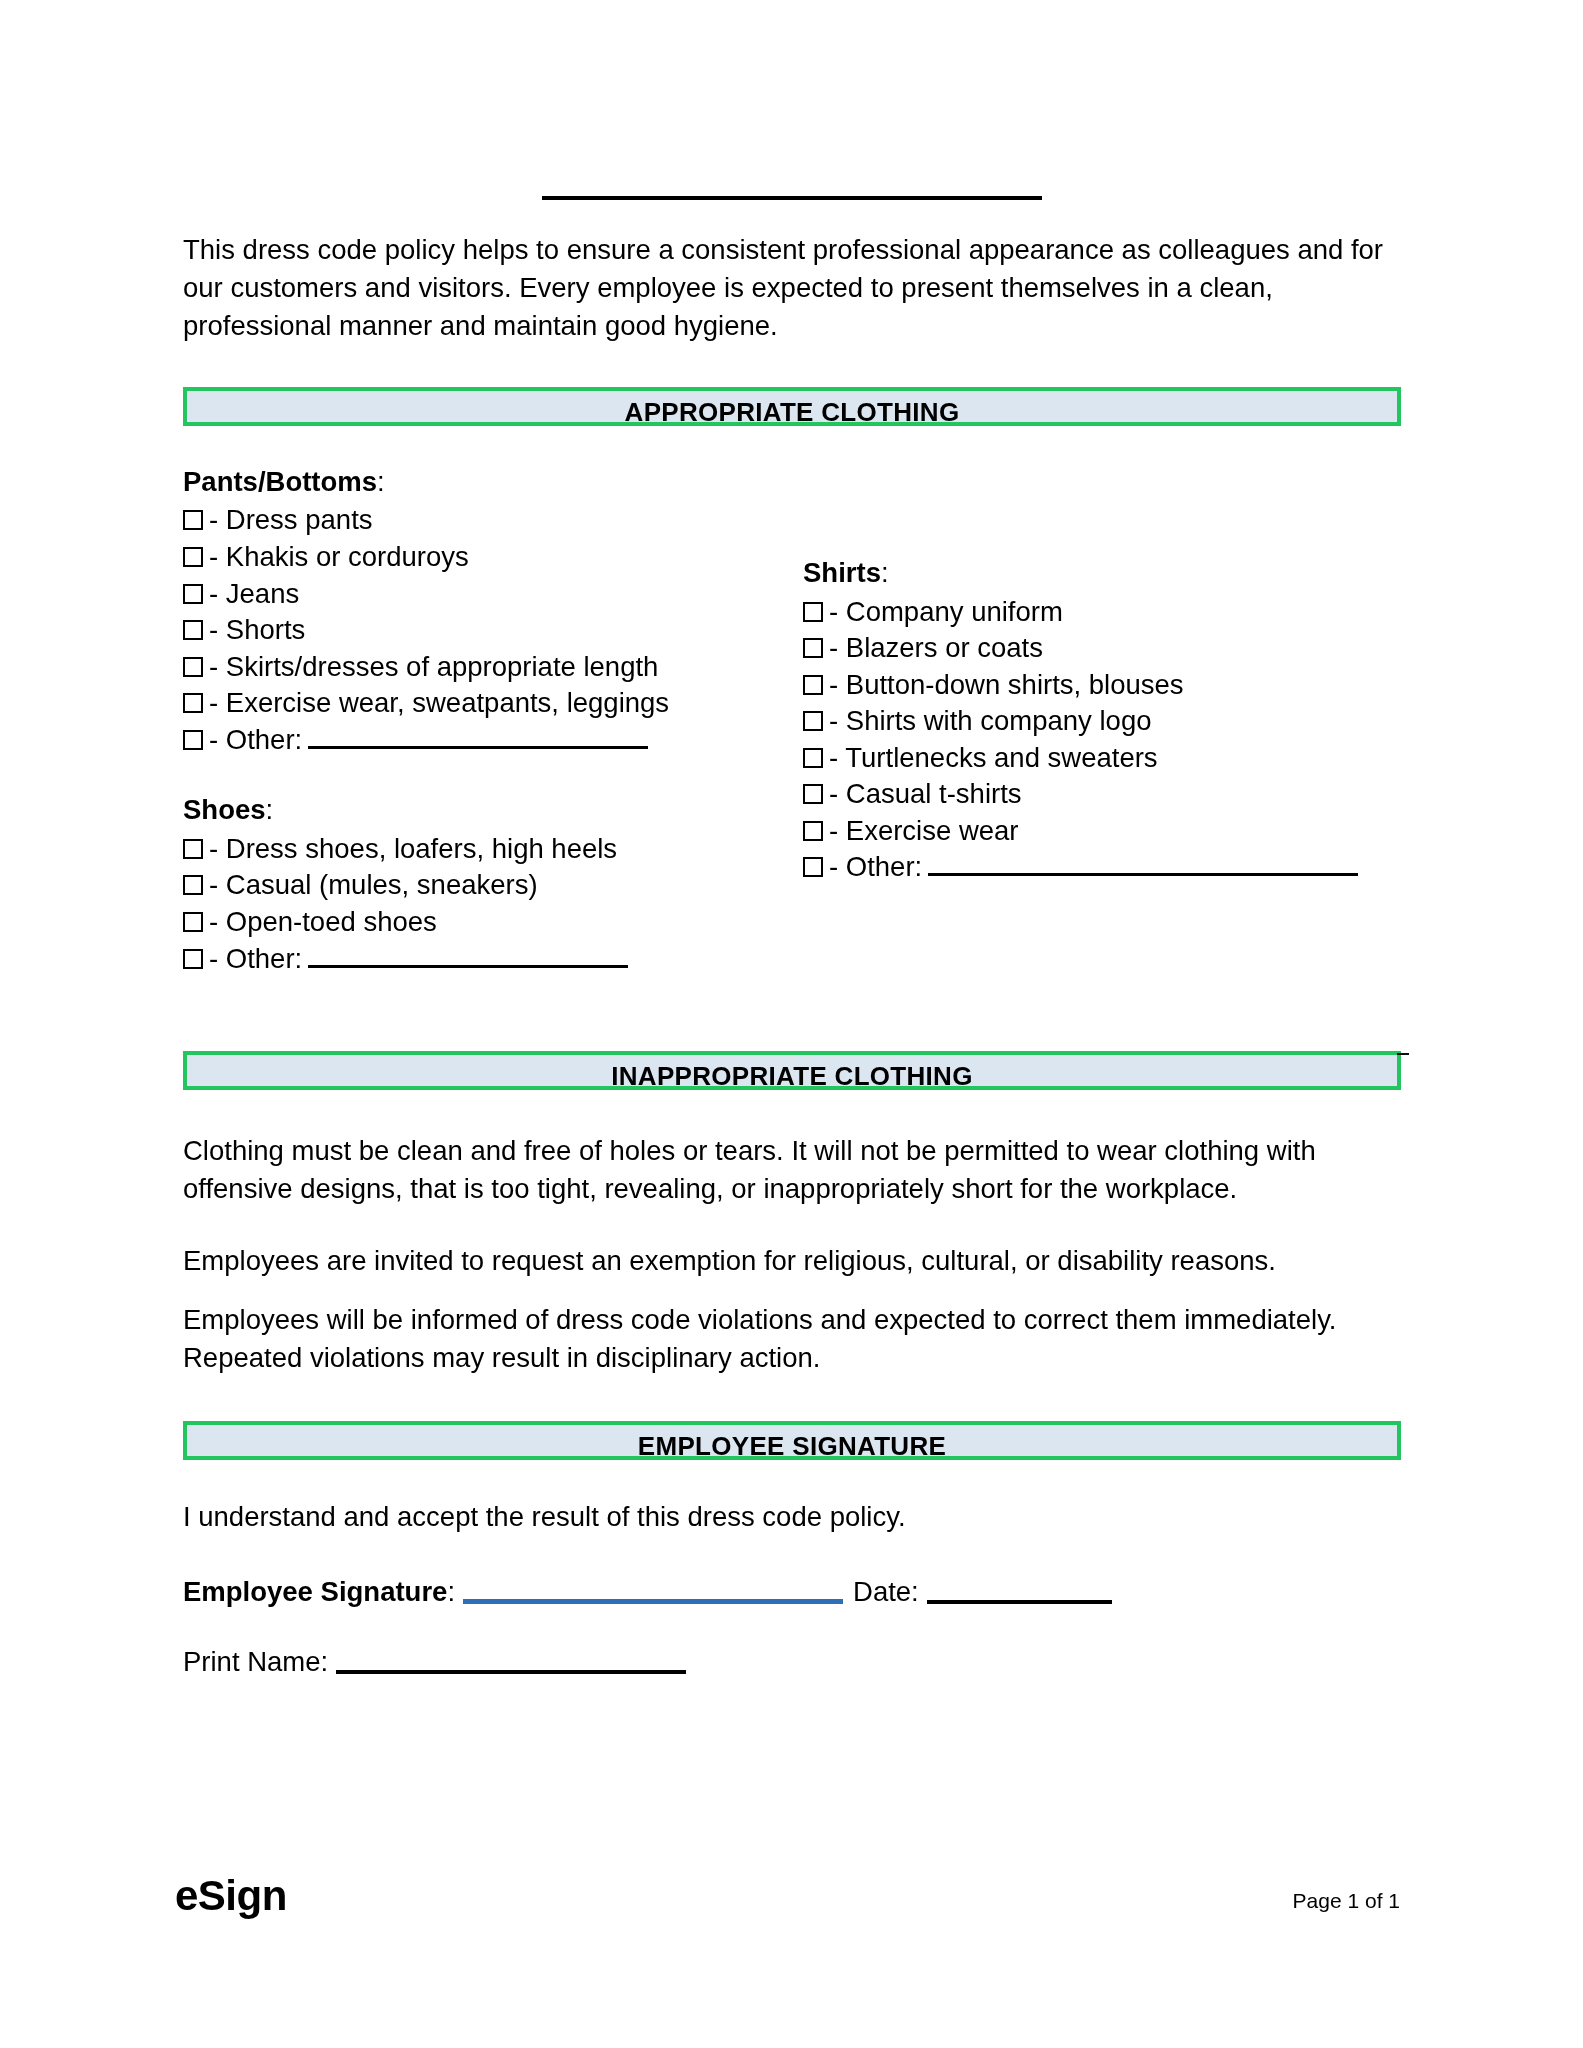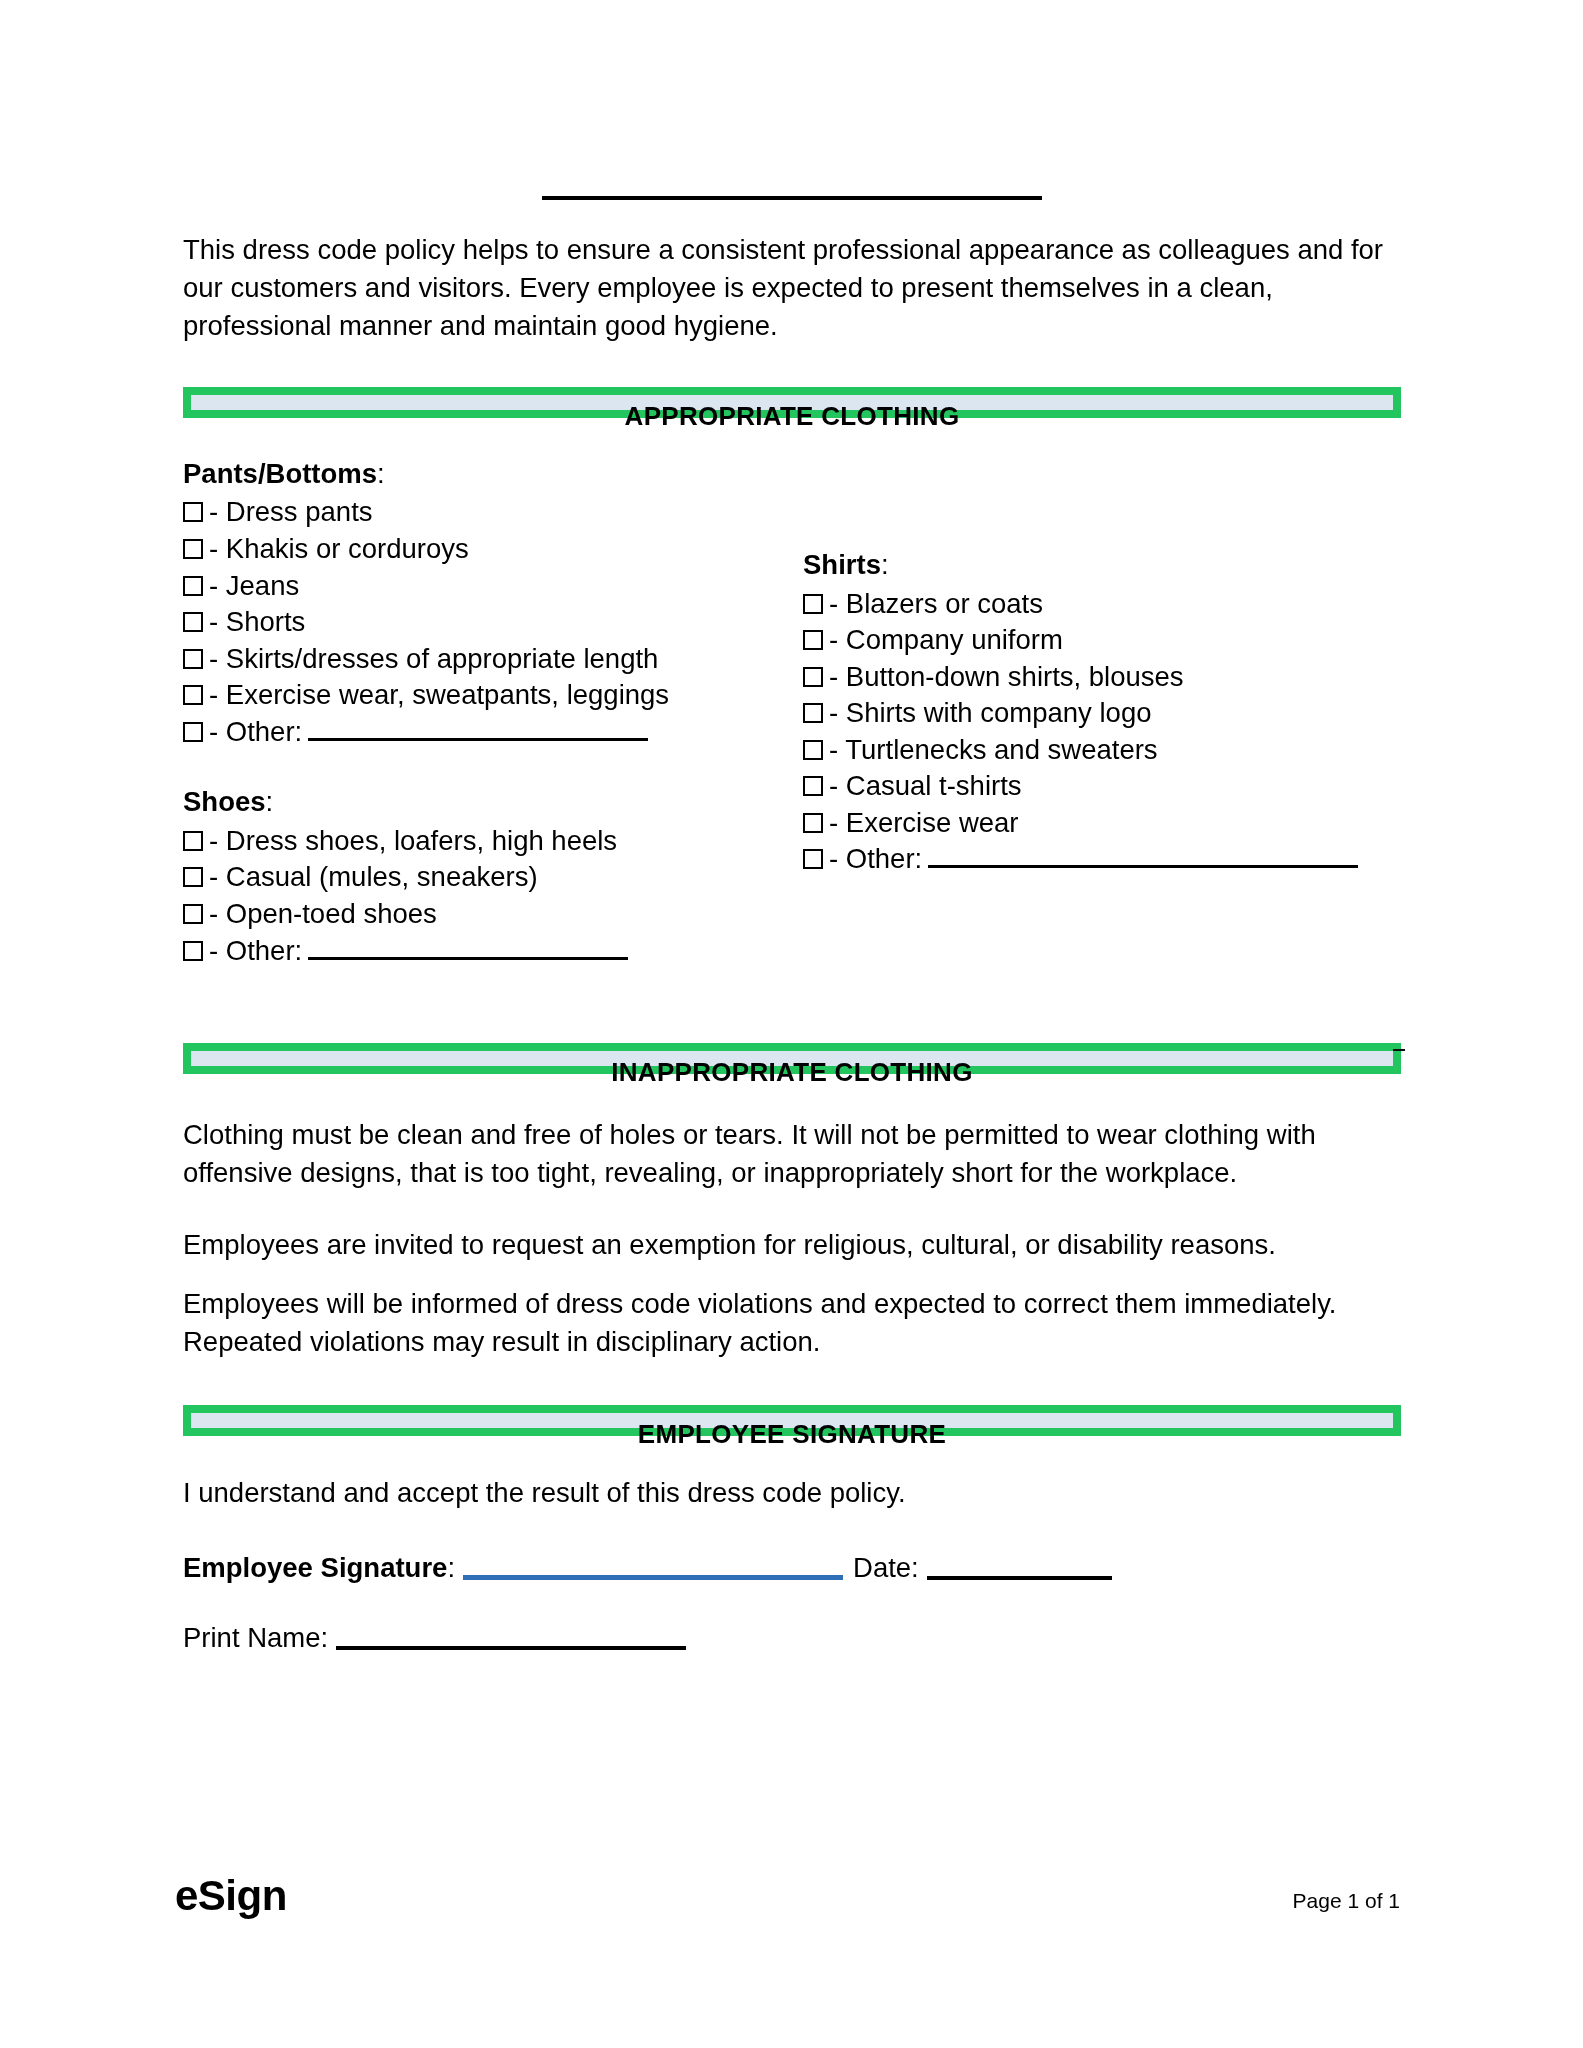--- a/index.html
+++ b/index.html
@@ -48,22 +48,22 @@
   .para {
     font-size: 27.5px;
     line-height: 1.38;
     margin-top: 31px;
   }
 
   
   .section-bar {
     position: relative;
     background: #dce6f1;
-    border: 8px solid #22c55e;
-    height: 31px;
+    border: 4px solid #22c55e;
+    height: 39px;
     line-height: 42px;
     text-align: center;
     font-size: 26px;
     font-weight: bold;
     letter-spacing: 0.3px;
     box-sizing: border-box;
   }
   .section-bar.overhang::after {
     content: "";
     position: absolute;
@@ -260,25 +260,25 @@
         </div>
 
       </div>
 
       <div class="col-right">
 
         <div class="group-head"><span>Shirts</span><span class="colon">:</span></div>
 
         <div class="check-row">
           <span class="checkbox"></span>
+          <span class="check-label">- Company uniform</span>
+        </div>
+        <div class="check-row">
+          <span class="checkbox"></span>
           <span class="check-label">- Blazers or coats</span>
-        </div>
-        <div class="check-row">
-          <span class="checkbox"></span>
-          <span class="check-label">- Company uniform</span>
         </div>
         <div class="check-row">
           <span class="checkbox"></span>
           <span class="check-label">- Button-down shirts, blouses</span>
         </div>
         <div class="check-row">
           <span class="checkbox"></span>
           <span class="check-label">- Shirts with company logo</span>
         </div>
         <div class="check-row">

